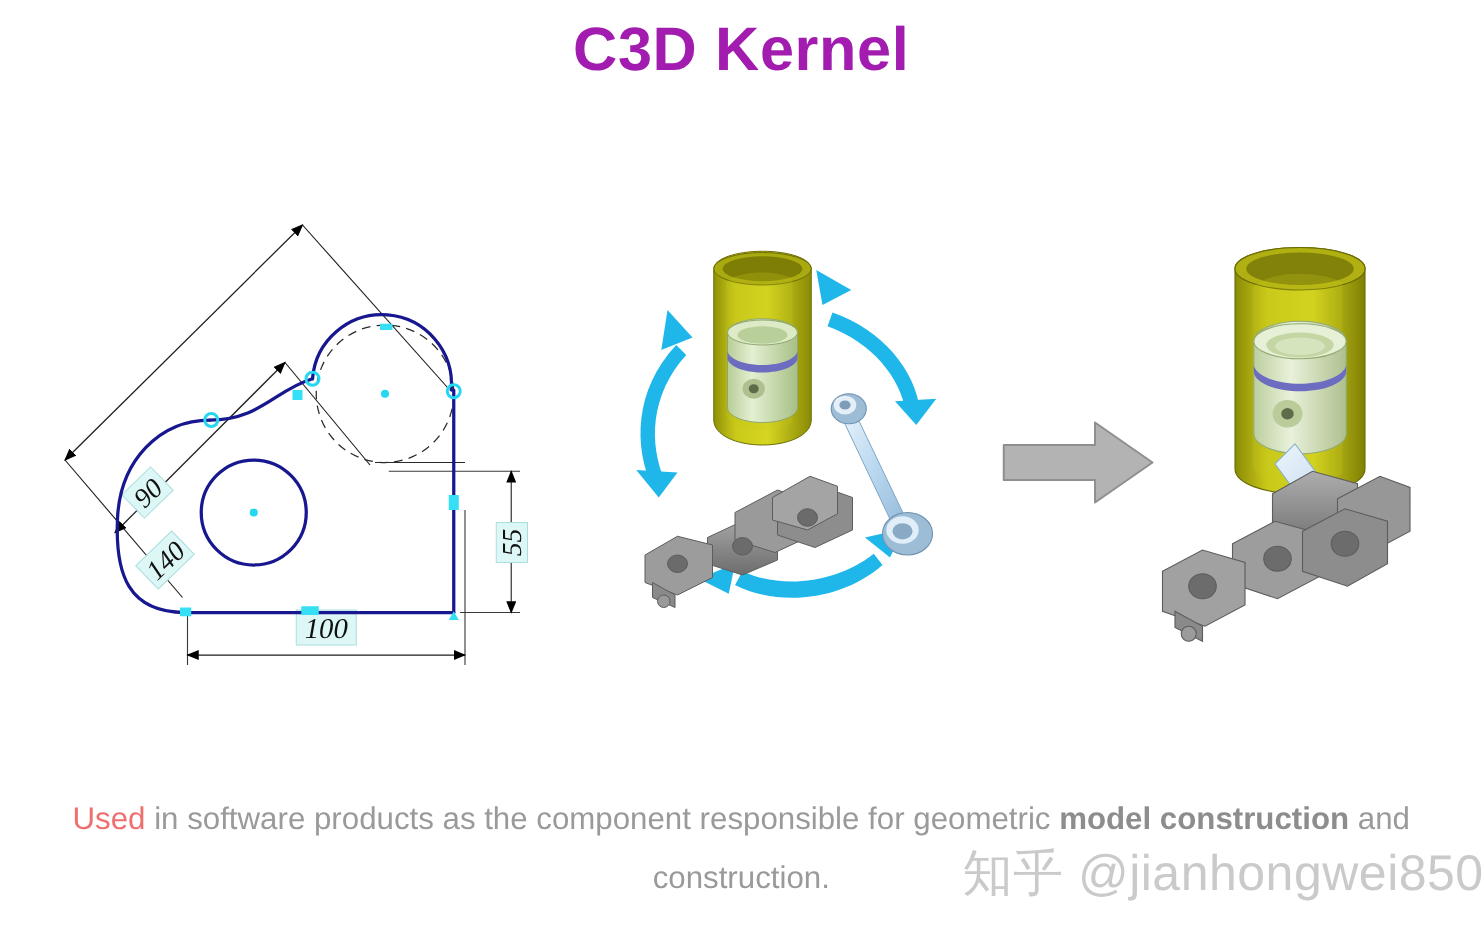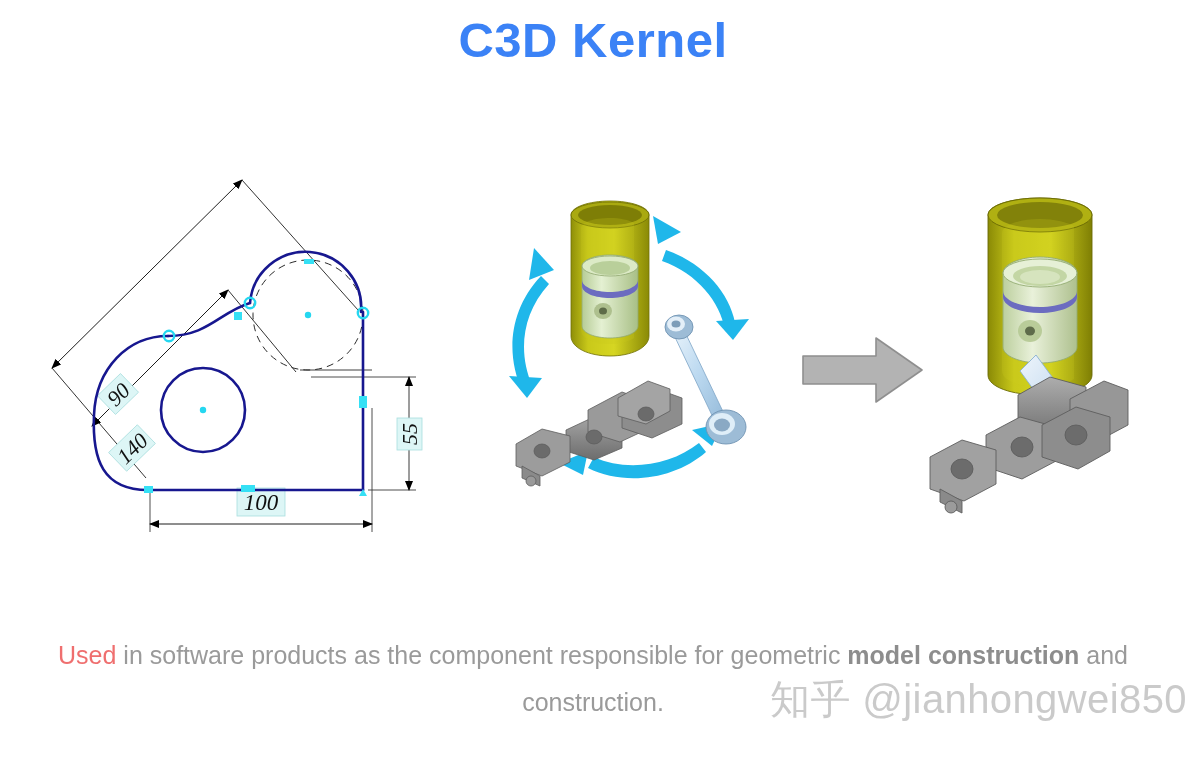--- a/index.html
+++ b/index.html
@@ -25,21 +25,21 @@
   
   #title {
     position: absolute;
     left: 0;
     top: 12px;
     width: 1186px;
     text-align: center;
     font-size: 49px;
     font-weight: bold;
     letter-spacing: 0.5px;
-    color: #3b82f6;
+    color: #a21caf;
     font-family: "Liberation Sans", sans-serif;
     white-space: nowrap;
   }
 
   
   .panel { position: absolute; }
   #cad-panel   { left: 28px;  top: 160px; width: 420px; height: 380px; }
   #cycle-panel { left: 470px; top: 180px; width: 330px; height: 330px; }
   #arrow-panel { left: 798px; top: 330px; width: 130px; height: 80px; }
   #asm-panel   { left: 890px; top: 185px; width: 290px; height: 335px; }

